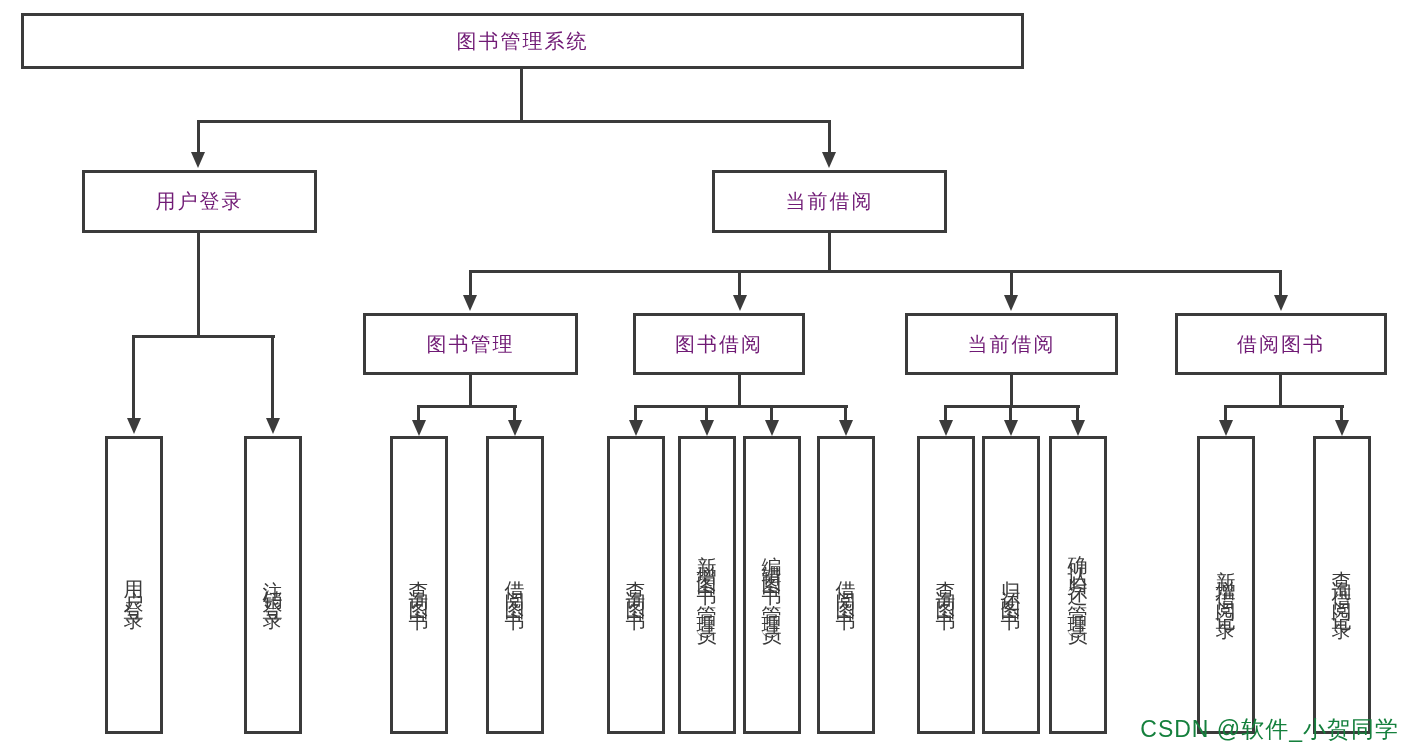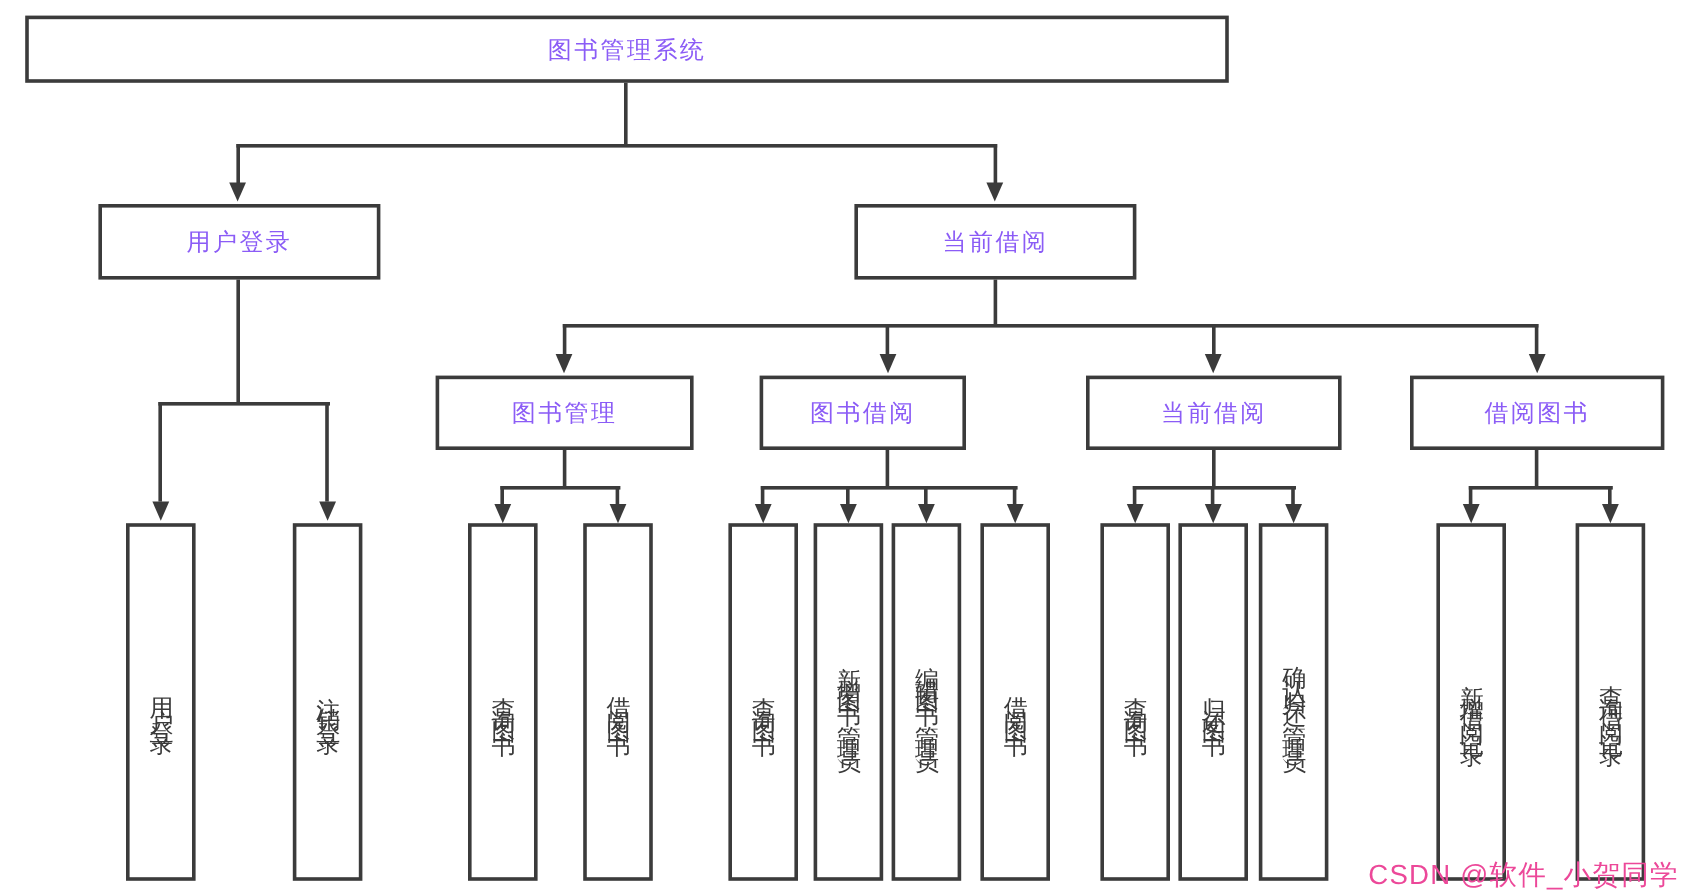--- a/index.html
+++ b/index.html
@@ -13,35 +13,35 @@
   .h { position:absolute; height:3px; background:#3b3b3b; }
   .arr {
     position:absolute; width:0; height:0;
     border-left:7px solid transparent; border-right:7px solid transparent;
     border-top:16px solid #3b3b3b;
   }
   
   .node {
     position:absolute; border:3px solid #3b3b3b; background:#fff;
     display:flex; align-items:center; justify-content:center;
-    font-size:20px; color:#8b5cf6; letter-spacing:2px; white-space:nowrap;
+    font-size:20px; color:#701a75; letter-spacing:2px; white-space:nowrap;
   }
   
   .leaf {
     position:absolute; top:436px; width:58px; height:298px;
     border:3px solid #3b3b3b; background:#fff;
     display:flex; align-items:center; justify-content:center;
   }
   .leaf span {
     writing-mode:vertical-rl; text-orientation:mixed;
     font-size:20px; line-height:1; letter-spacing:10px; color:#3a3a3a;
   }
   .watermark {
     position:absolute; top:714px; right:6px;
-    font-size:23px; color:#ec4899; letter-spacing:1px; white-space:nowrap;
+    font-size:23px; color:#15803d; letter-spacing:1px; white-space:nowrap;
   }
 </style>
 </head>
 <body>
 
 <div id="canvas">
 
   <div class="node" style="left:21px; top:13px; width:1003px; height:56px;">
     <span>图书管理系统</span>
   </div>

